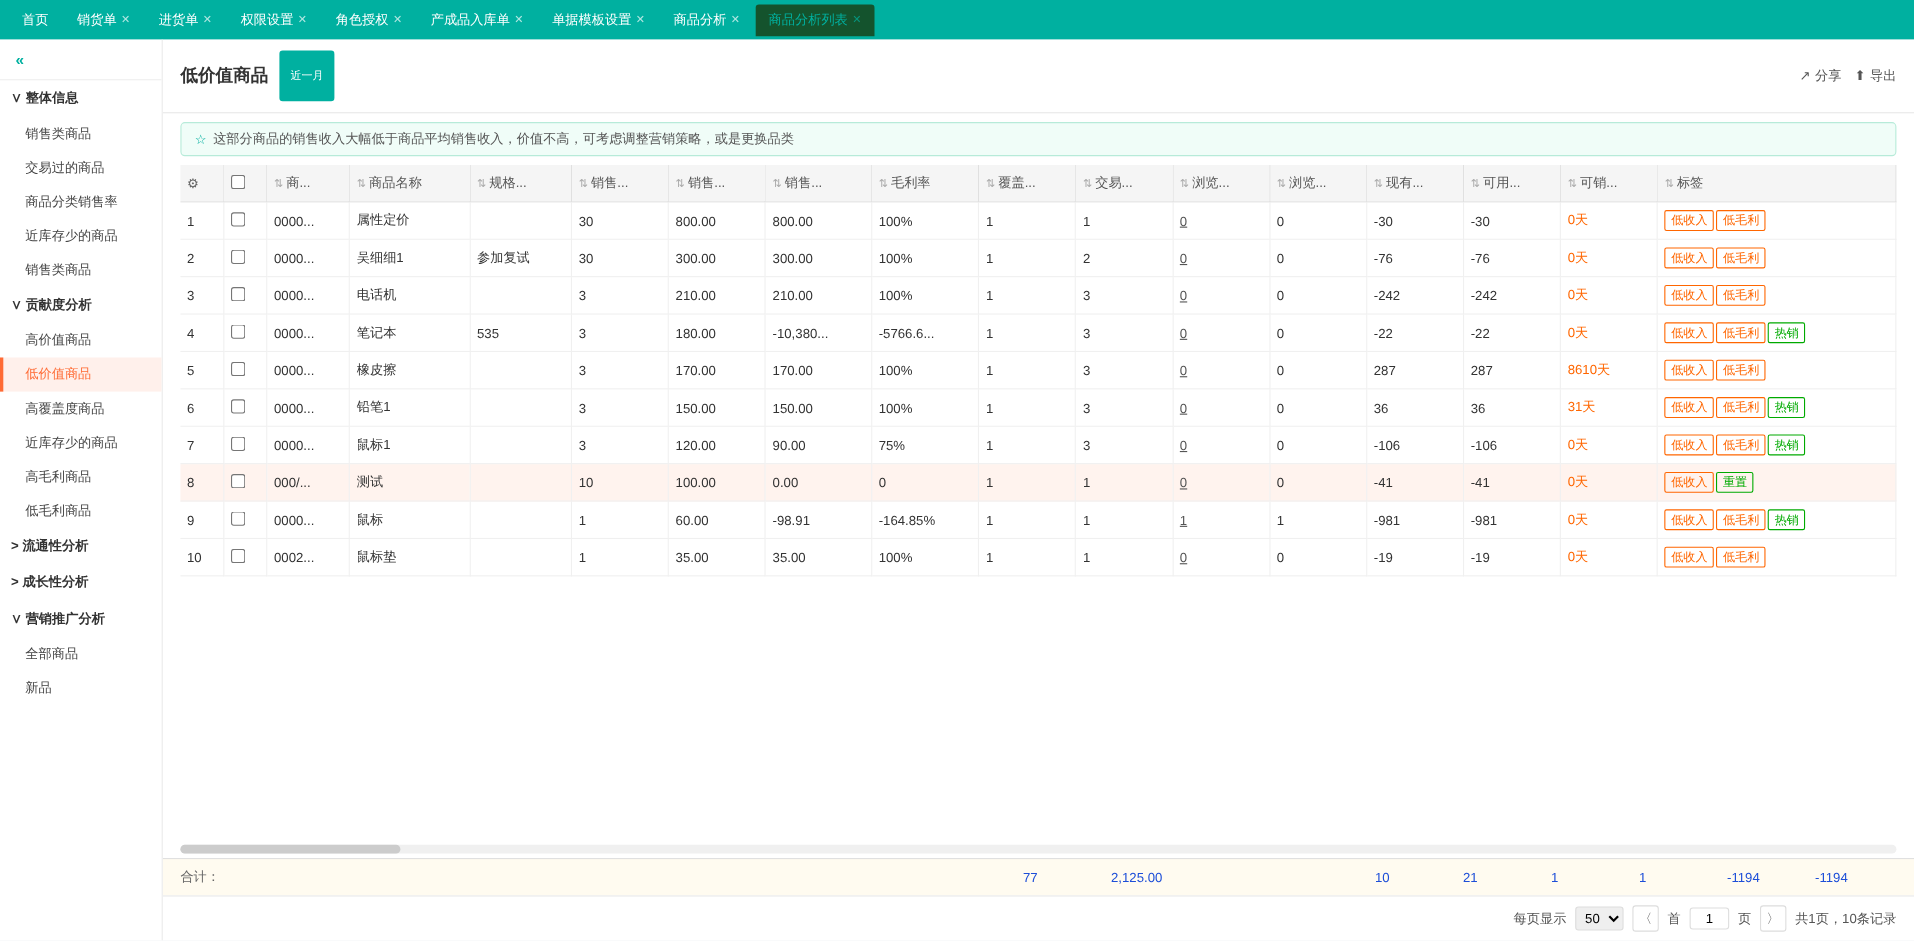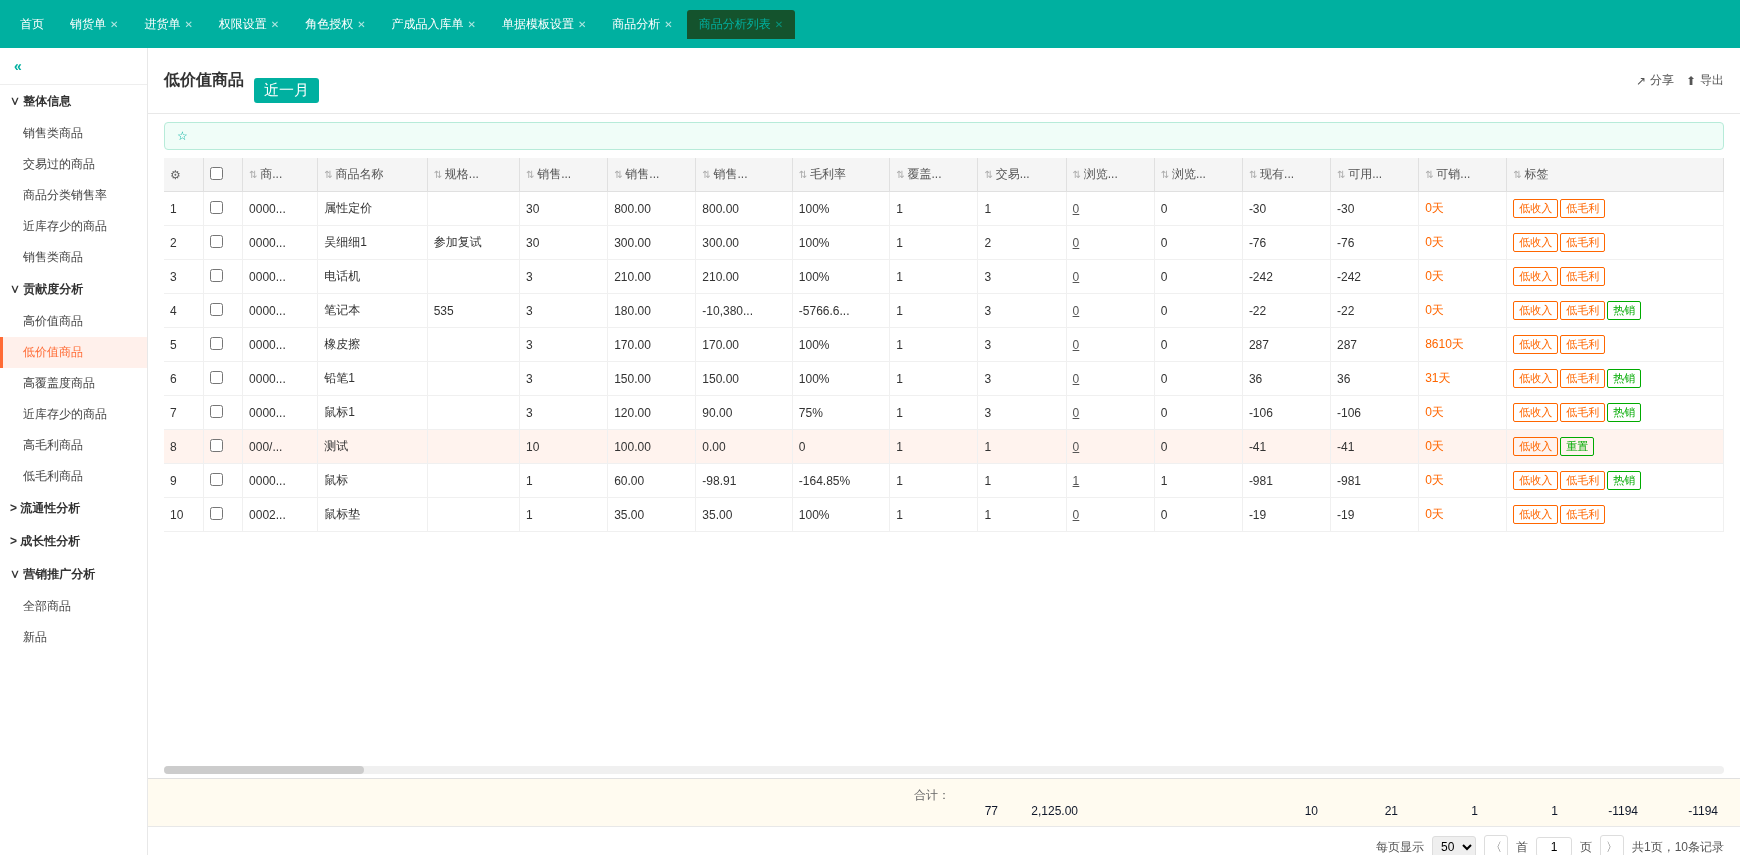--- a/index.html
+++ b/index.html
@@ -3,21 +3,21 @@
   <meta charset="utf-8">
   <style>
     * { box-sizing: border-box; margin: 0; padding: 0; font-family: 'Microsoft YaHei', Arial, sans-serif; font-size: 12px; }
     body { background: #f0f2f5; overflow: hidden; }
 
     
     .top-nav {
       display: flex;
       align-items: center;
       background: #00b0a0;
-      height: 48px;
+      height: 36px;
       padding: 0 8px;
       gap: 2px;
     }
     .nav-item {
       color: #fff;
       padding: 6px 12px;
       cursor: pointer;
       border-radius: 3px;
       white-space: nowrap;
       display: flex;
@@ -82,25 +82,24 @@
     }
     .page-title {
       font-size: 16px;
       font-weight: bold;
       color: #333;
     }
     .date-btn {
       background: #00b0a0;
       color: #fff;
       border: none;
-      padding: 3px 10px;
+      padding: 16px 10px;
       border-radius: 3px;
       cursor: pointer;
-      font-size: 15px;
-      margin-top: 20px;
+      font-size: 10px;
     }
     .search-box {
       display: flex;
       align-items: center;
       border: 1px solid #ddd;
       border-radius: 3px;
       padding: 2px 8px;
       gap: 4px;
       flex: 1;
       max-width: 300px;
@@ -201,31 +200,29 @@
 
     
     .footer-totals {
       background: #fffbf0;
       border-top: 1px solid #e0e0e0;
       display: flex;
       align-items: center;
       padding: 8px 16px;
       gap: 0;
       font-size: 12px;
-      flex-direction: column;
     }
     .footer-label {
       color: #666;
       min-width: 60px;
     }
     .footer-cell {
       min-width: 80px;
       padding: 0 6px;
-      color: #0f172a;
-      text-align: right;
+      color: #1d4ed8;
     }
 
     
     .pagination {
       display: flex;
       align-items: center;
       justify-content: flex-end;
       padding: 8px 16px;
       border-top: 1px solid #e8e8e8;
       gap: 8px;
@@ -336,20 +333,21 @@
         </button>
         <button class="action-btn">
           <span>⬆</span>
           <span>导出</span>
         </button>
       </div>
     </div>
 
     <div class="info-banner">
       <span class="info-icon">☆</span>
+      <span>这部分商品的销售收入大幅低于商品平均销售收入，价值不高，可考虑调整营销策略，或是更换品类</span>
     </div>
 
     <div class="table-container">
       <table>
         <thead id="tableHead">
             <tr>
               <th><span class="gear-icon">⚙</span></th>
               <th><input type="checkbox" style=""></th>
               <th class="sortable">商...</th>
               <th class="sortable">商品名称</th>

